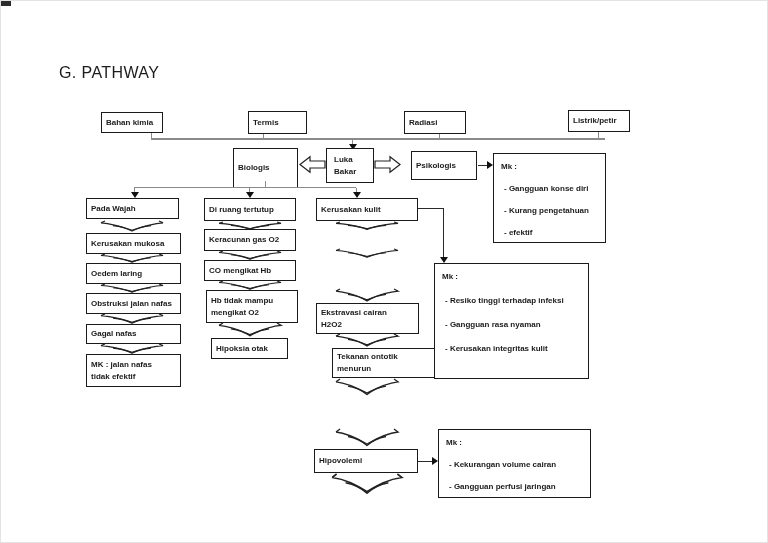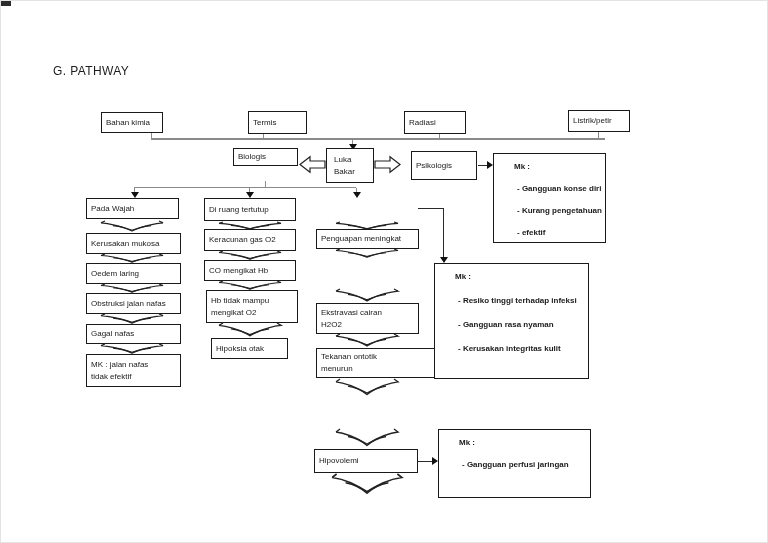--- a/index.html
+++ b/index.html
@@ -2,31 +2,31 @@
 <html><head>
 <meta charset="utf-8">
 <style>
   html,body{margin:0;padding:0;background:#fff;}
   .page{
     position:relative;width:768px;height:543px;background:#fff;
     font-family:"Liberation Sans",sans-serif;color:#1a1a1a;overflow:hidden;
     border:1px solid #e3e3e3;box-sizing:border-box;
   }
   .corner-mark{position:absolute;left:0;top:0;width:10px;height:5px;background:#2b2b2b;}
-  .title{position:absolute;left:52px;top:63px;font-size:12px;letter-spacing:.4px;color:#1c1c1c;}
+  .title{position:absolute;left:58px;top:63px;font-size:16px;letter-spacing:.4px;color:#1c1c1c;}
   .nbox{
     position:absolute;border:1px solid #1a1a1a;background:#fff;box-sizing:border-box;
     display:flex;align-items:center;padding-left:4px;
-    font-size:8px;font-weight:normal;line-height:10px;white-space:nowrap;
+    font-size:8px;font-weight:bold;line-height:10px;white-space:nowrap;
   }
   .nbox.two{flex-direction:column;justify-content:center;align-items:flex-start;line-height:12px;}
   .nbox.thick{border-width:1.5px;}
   .mkbox{
     position:absolute;border:1.5px solid #1a1a1a;background:#fff;box-sizing:border-box;
-    display:flex;flex-direction:column;padding:6px 20px;
+    display:flex;flex-direction:column;padding:6px 7px;
     font-size:8px;font-weight:bold;line-height:13px;white-space:nowrap;
   }
   .mkbox .mkitem{padding-left:3px;}
   .g1{gap:9px;} .g2{gap:11px;}
   .hline{position:absolute;background:#8a8a8a;height:1px;}
   .vline{position:absolute;background:#8a8a8a;width:1px;}
   .dark{background:#2a2a2a;}
   .arrd{position:absolute;width:0;height:0;border-left:4px solid transparent;
     border-right:4px solid transparent;border-top:6px solid #111;}
   .arrr{position:absolute;width:0;height:0;border-top:4px solid transparent;
@@ -54,21 +54,21 @@
     </div>
 
   <div class="vline" style="left:150px;top:132px;height:6px"></div>
   <div class="vline" style="left:262px;top:133px;height:5px"></div>
   <div class="vline" style="left:438px;top:133px;height:5px"></div>
   <div class="vline" style="left:597px;top:131px;height:7px"></div>
   <div class="hline" style="left:150px;top:137px;width:454px;height:2px"></div>
   <div class="vline" style="left:351px;top:139px;height:5px"></div>
   <div class="arrd" style="left:348px;top:143px"></div>
 
-  <div class="nbox" style="left:232px;top:147px;width:65px;height:18px">
+  <div class="nbox" style="left:232px;top:147px;width:65px;height:40px">
       <span>Biologis</span>
     </div>
   <div class="nbox two" style="left:325px;top:147px;width:48px;height:35px;padding-left:7px">
     <span>Luka</span>
     <span>Bakar</span>
   </div>
   <div class="nbox" style="left:410px;top:150px;width:66px;height:29px">
       <span>Psikologis</span>
     </div>
 
@@ -163,44 +163,44 @@
     <span>mengikat O2</span>
   </div>
   <svg class="chev" style="left:217px;top:322px" width="64" height="14" viewBox="0 0 64 12" preserveAspectRatio="none">
     <path d="M1,2 L5,0 M1,2 C14,3 24,7 32,10 C40,7 50,3 63,2 L59,0" fill="none" stroke="#222" stroke-width="1.3" vector-effect="non-scaling-stroke"></path>
     <path d="M13,5 C21,6 27,8 32,11 C37,8 43,6 51,5" fill="none" stroke="#222" stroke-width="1.3" vector-effect="non-scaling-stroke"></path>
   </svg>
   <div class="nbox thick" style="left:210px;top:337px;width:77px;height:21px">
       <span>Hipoksia otak</span>
     </div>
 
+  <div class="nbox" style="left:315px;top:197px;width:102px;height:23px">
+      <span>Kerusakan kulit</span>
+    </div>
   <svg class="chev" style="left:334px;top:221px" width="64" height="8" viewBox="0 0 64 12" preserveAspectRatio="none">
     <path d="M1,2 L5,0 M1,2 C14,3 24,7 32,10 C40,7 50,3 63,2 L59,0" fill="none" stroke="#222" stroke-width="1.2" vector-effect="non-scaling-stroke"></path>
     <path d="M13,5 C21,6 27,8 32,11 C37,8 43,6 51,5" fill="none" stroke="#222" stroke-width="1.2" vector-effect="non-scaling-stroke"></path>
   </svg>
-  <div class="nbox" style="left:315px;top:228px;width:103px;height:20px">
-      <span>Penguapan meningkat</span>
-    </div>
   <svg class="chev" style="left:334px;top:248px" width="64" height="9" viewBox="0 0 64 12" preserveAspectRatio="none">
     <path d="M1,2 L5,0 M1,2 C14,3 24,7 32,10 C40,7 50,3 63,2 L59,0" fill="none" stroke="#222" stroke-width="1.2" vector-effect="non-scaling-stroke"></path>
     <path d="M13,5 C21,6 27,8 32,11 C37,8 43,6 51,5" fill="none" stroke="#222" stroke-width="1.2" vector-effect="non-scaling-stroke"></path>
   </svg>
   <svg class="chev" style="left:334px;top:288px" width="64" height="13" viewBox="0 0 64 12" preserveAspectRatio="none">
     <path d="M1,2 L5,0 M1,2 C14,3 24,7 32,10 C40,7 50,3 63,2 L59,0" fill="none" stroke="#222" stroke-width="1.3" vector-effect="non-scaling-stroke"></path>
     <path d="M13,5 C21,6 27,8 32,11 C37,8 43,6 51,5" fill="none" stroke="#222" stroke-width="1.3" vector-effect="non-scaling-stroke"></path>
   </svg>
   <div class="nbox two" style="left:315px;top:302px;width:103px;height:31px">
     <span>Ekstravasi cairan</span>
     <span>H2O2</span>
   </div>
   <svg class="chev" style="left:334px;top:333px" width="64" height="13" viewBox="0 0 64 12" preserveAspectRatio="none">
     <path d="M1,2 L5,0 M1,2 C14,3 24,7 32,10 C40,7 50,3 63,2 L59,0" fill="none" stroke="#222" stroke-width="1.3" vector-effect="non-scaling-stroke"></path>
     <path d="M13,5 C21,6 27,8 32,11 C37,8 43,6 51,5" fill="none" stroke="#222" stroke-width="1.3" vector-effect="non-scaling-stroke"></path>
   </svg>
-  <div class="nbox two" style="left:315px;top:347px;width:126px;height:30px">
+  <div class="nbox two" style="left:331px;top:347px;width:126px;height:30px">
     <span>Tekanan ontotik</span>
     <span>menurun</span>
   </div>
   <svg class="chev" style="left:334px;top:378px" width="64" height="17" viewBox="0 0 64 12" preserveAspectRatio="none">
     <path d="M1,2 L5,0 M1,2 C14,3 24,7 32,10 C40,7 50,3 63,2 L59,0" fill="none" stroke="#222" stroke-width="1.3" vector-effect="non-scaling-stroke"></path>
     <path d="M13,5 C21,6 27,8 32,11 C37,8 43,6 51,5" fill="none" stroke="#222" stroke-width="1.3" vector-effect="non-scaling-stroke"></path>
   </svg>
   <svg class="chev" style="left:334px;top:428px" width="64" height="18" viewBox="0 0 64 12" preserveAspectRatio="none">
     <path d="M1,2 L5,0 M1,2 C14,3 24,7 32,10 C40,7 50,3 63,2 L59,0" fill="none" stroke="#222" stroke-width="1.3" vector-effect="non-scaling-stroke"></path>
     <path d="M13,5 C21,6 27,8 32,11 C37,8 43,6 51,5" fill="none" stroke="#222" stroke-width="1.3" vector-effect="non-scaling-stroke"></path>
@@ -220,15 +220,16 @@
     <div class="mklabel">Mk :</div>
     <div class="mkitem">- Resiko tinggi terhadap infeksi</div>
     <div class="mkitem">- Gangguan  rasa nyaman</div>
     <div class="mkitem">- Kerusakan integritas kulit</div>
   </div>
 
   <div class="hline dark" style="left:417px;top:460px;width:16px"></div>
   <div class="arrr" style="left:431px;top:456px"></div>
   <div class="mkbox g1" style="left:437px;top:428px;width:153px;height:69px">
     <div class="mklabel">Mk :</div>
+    <div class="mkitem">- Kekurangan volume cairan</div>
     <div class="mkitem">- Gangguan perfusi jaringan</div>
   </div>
 </div>
 
 </body></html>

